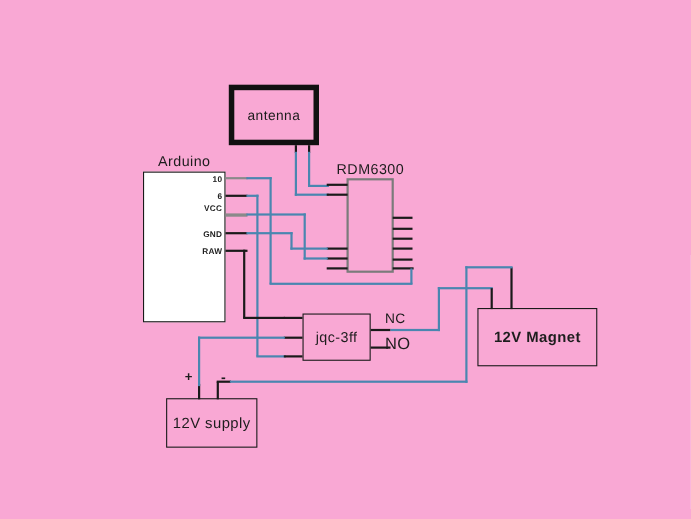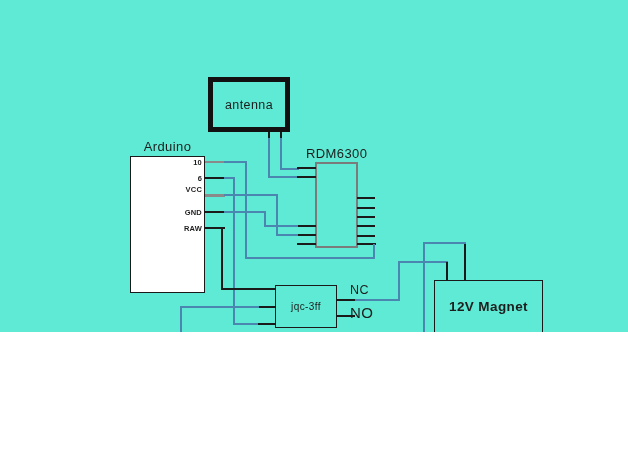--- a/index.html
+++ b/index.html
@@ -1,18 +1,18 @@
 <!DOCTYPE html>
 <html><head>
 <meta charset="utf-8">
 <style>
   html,body{margin:0;padding:0;}
   #canvas{
-    position:relative;width:628px;height:332px;
-    background:#5eead4;overflow:hidden;
+    position:relative;width:628px;height:472px;
+    background:#f9a8d4;overflow:hidden;
     font-family:"Liberation Sans", sans-serif;
     color:#1d1d1d;
   }
   .box{position:absolute;box-sizing:border-box;border:1.5px solid #1a1a1a;
        display:flex;align-items:center;justify-content:center;}
   .lbl{position:absolute;white-space:nowrap;letter-spacing:.4px;color:#1d1d1d;}
   .seg{position:absolute;}
   .blue{background:#4a86b0;}
   .blk{background:#1a1a1a;}
   .gry{background:#8a8a8a;}
@@ -79,40 +79,43 @@
   <div class="seg blue" style="left:275.9px;top:234px;width:22px;height:2px;"></div>
 
   <div class="seg blue" style="left:224px;top:210.5px;width:42.3px;height:2px;"></div>
   <div class="seg blue" style="left:264.3px;top:210.5px;width:2px;height:16.2px;"></div>
   <div class="seg blue" style="left:264.3px;top:224.7px;width:34px;height:2px;"></div>
 
   <div class="seg blk" style="left:221.4px;top:227.2px;width:2px;height:62.3px;"></div>
   <div class="seg blk" style="left:221.4px;top:287.5px;width:38px;height:2px;"></div>
 
   <div class="box" style="left:275px;top:284.5px;width:62px;height:43px;">
-    <span style="font-size:10px;letter-spacing:.4px;">jqc-3ff</span>
+    <span style="font-size:13px;letter-spacing:.4px;">jqc-3ff</span>
   </div>
   <div class="seg blk" style="left:258.3px;top:287.5px;width:17px;height:2px;"></div>
   <div class="seg blk" style="left:258.3px;top:305.5px;width:17px;height:2px;"></div>
   <div class="seg blk" style="left:258.3px;top:322.5px;width:17px;height:2px;"></div>
   <div class="seg blk" style="left:337px;top:298.7px;width:18px;height:2px;"></div>
   <div class="seg blk" style="left:337px;top:314.7px;width:18px;height:2px;"></div>
   <div class="lbl" style="left:350px;top:282.5px;font-size:12.5px;">NC</div>
   <div class="lbl" style="left:350px;top:304px;font-size:15px;">NO</div>
 
   <div class="seg blue" style="left:355px;top:298.7px;width:45.3px;height:2px;"></div>
   <div class="seg blue" style="left:398.3px;top:260.7px;width:2px;height:40px;"></div>
   <div class="seg blue" style="left:398.3px;top:260.7px;width:49.4px;height:2px;"></div>
 
   <div class="box" style="left:434px;top:280px;width:109px;height:53px;font-weight:bold;">
     <span style="font-size:13.5px;letter-spacing:.4px;">12V Magnet</span>
   </div>
   <div class="seg blk" style="left:445.7px;top:261.7px;width:2px;height:19px;"></div>
   <div class="seg blk" style="left:464px;top:243px;width:2px;height:38px;"></div>
 
+  <div class="box" style="left:151px;top:362px;width:83px;height:45px;">
+    <span style="font-size:13.5px;letter-spacing:.4px;">12V supply</span>
+  </div>
   <div class="lbl" style="left:168px;top:335px;font-size:12px;font-weight:bold;">+</div>
   <div class="lbl" style="left:201px;top:335px;font-size:13px;font-weight:bold;">-</div>
   <div class="seg blk" style="left:179.7px;top:349px;width:2px;height:14px;"></div>
   <div class="seg blk" style="left:197.3px;top:347px;width:2px;height:16px;"></div>
   <div class="seg blk" style="left:197.3px;top:345.7px;width:13px;height:2px;"></div>
 
   <div class="seg blue" style="left:179.7px;top:305.5px;width:2px;height:45px;"></div>
   <div class="seg blue" style="left:179.7px;top:305.5px;width:79px;height:2px;"></div>
 
   <div class="seg blue" style="left:209px;top:345.7px;width:216px;height:2px;"></div>

